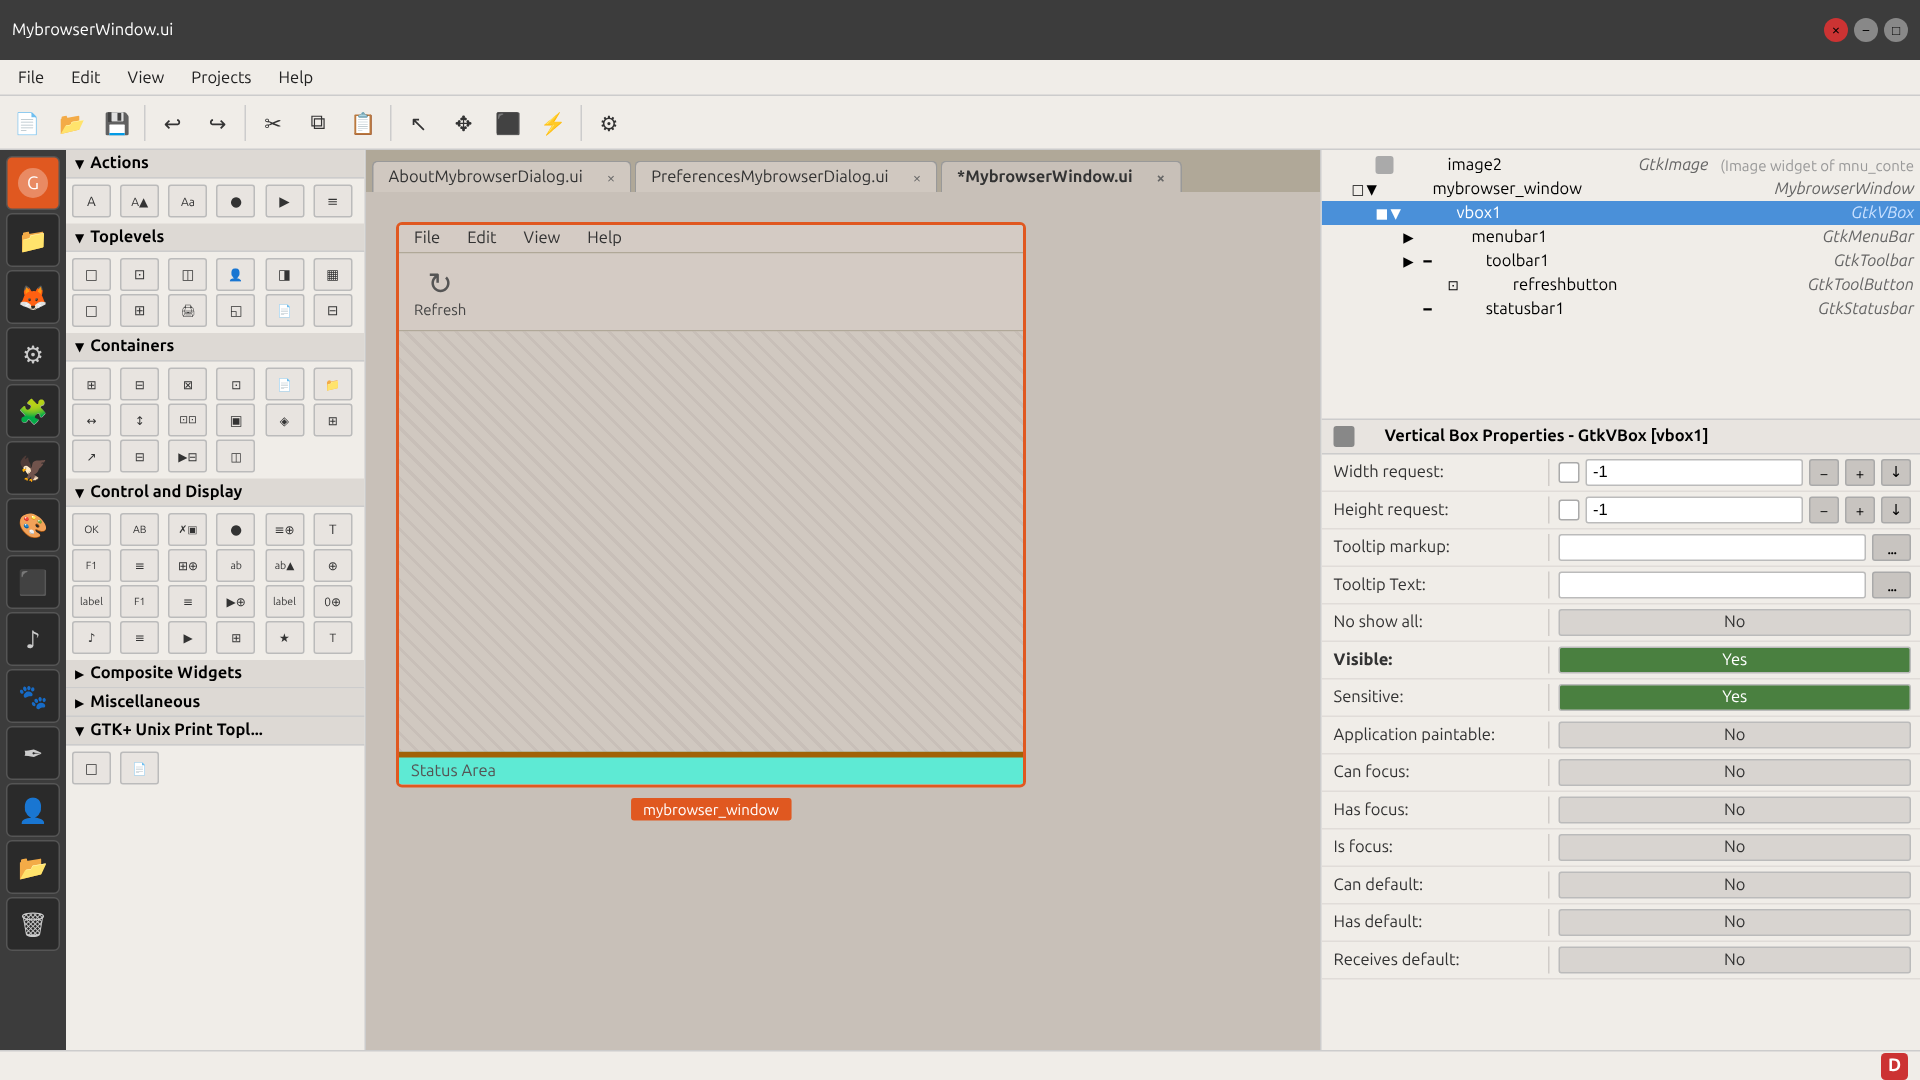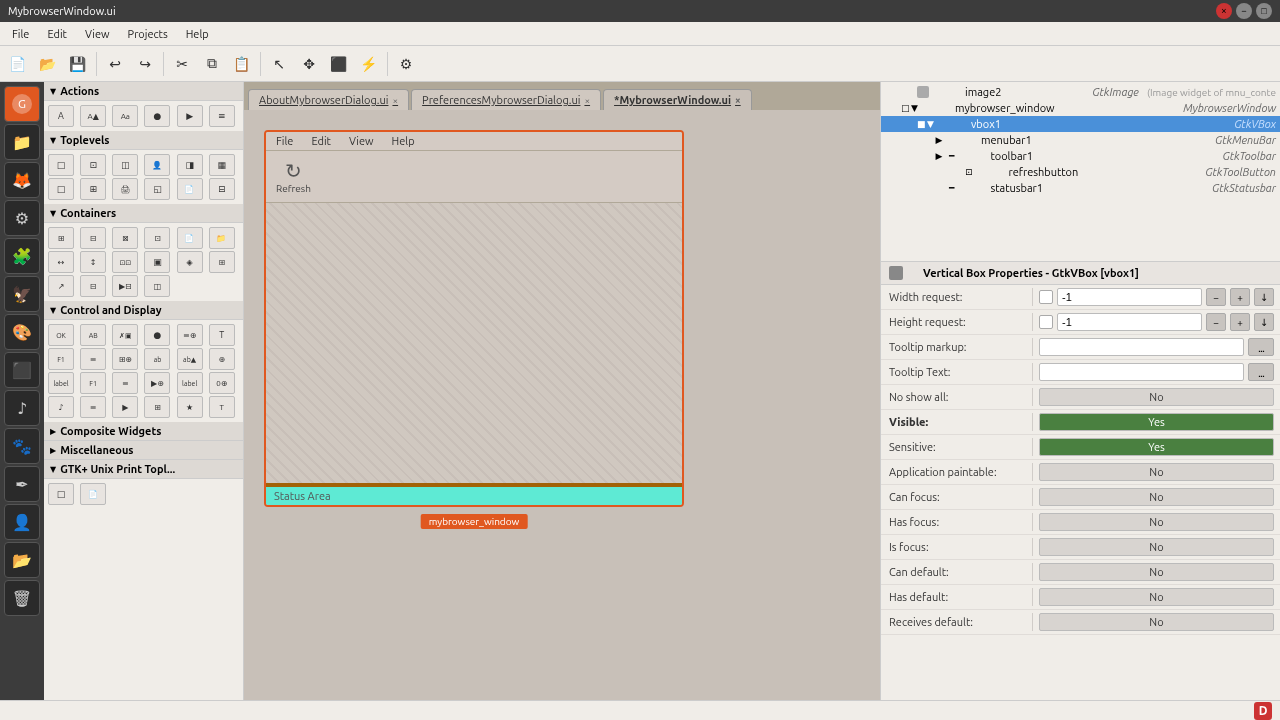--- a/index.html
+++ b/index.html
@@ -11,21 +11,21 @@
       height: 720px;
       overflow: hidden;
       display: flex;
       flex-direction: column;
     }
 
     
     .title-bar {
       background: #3c3c3c;
       color: #fff;
-      height: 22px;
+      height: 40px;
       display: flex;
       align-items: center;
       justify-content: space-between;
       padding: 0 8px;
       font-size: 11px;
     }
     .title-bar-left { display: flex; align-items: center; gap: 6px; }
     .title-bar-controls { display: flex; gap: 4px; }
     .tb-btn {
       width: 16px; height: 16px; border-radius: 50%;
@@ -165,25 +165,24 @@
       padding: 0 4px;
       height: 28px;
     }
     .tab {
       padding: 4px 10px;
       background: #d0c8c0;
       border: 1px solid #999;
       border-bottom: none;
       border-radius: 4px 4px 0 0;
       cursor: pointer;
-      display: flex; align-items: center; gap: 4px;
+      display: flex; align-items: center; gap: 16px;
       font-size: 11px;
       color: #333;
       margin-right: 2px;
-      text-decoration: underline;
     }
     .tab.active {
       background: #c8c0b8;
       font-weight: bold;
     }
     .tab-close {
       font-size: 10px;
       cursor: pointer;
       color: #666;
     }

